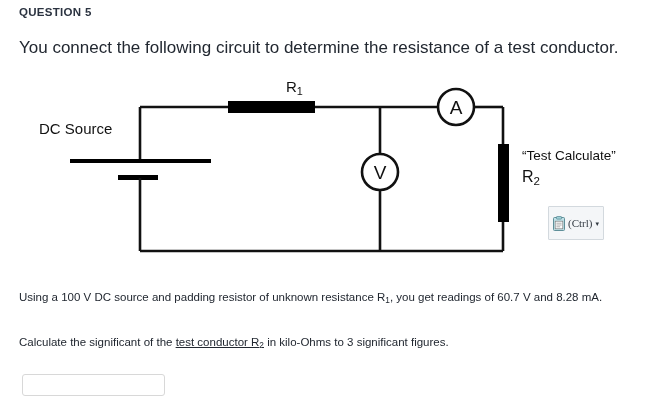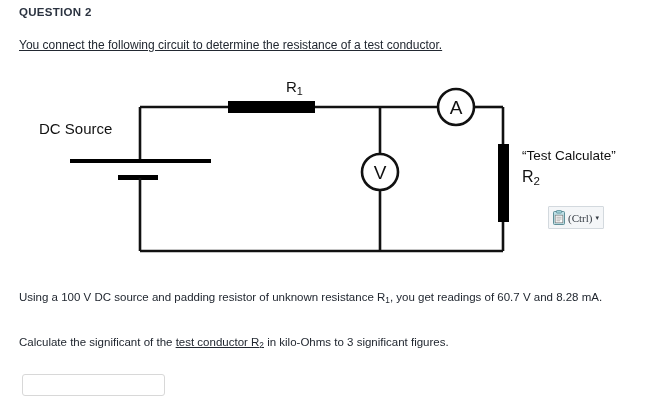--- a/index.html
+++ b/index.html
@@ -26,24 +26,23 @@
     font-size: 11.5px;
     font-weight: bold;
     letter-spacing: 0.3px;
     color: #2b3340;
   }
 
   #question-intro {
     position: absolute;
     left: 19px;
     top: 38px;
-    font-size: 12px;
-    color: #222831;
-    white-space: nowrap;
-    text-decoration: underline;
+    font-size: 17px;
+    color: #222831;
+    white-space: nowrap;
   }
 
   
   #circuit {
     position: absolute;
     left: 0;
     top: 70px;
     width: 669px;
     height: 200px;
   }
@@ -81,21 +80,21 @@
   .sub {
     font-size: 0.72em;
     vertical-align: -0.28em;
   }
 
   
   #paste-options {
     position: absolute;
     left: 548px;
     top: 136px;
-    height: 23px;
+    height: 34px;
     box-sizing: border-box;
     display: flex;
     align-items: center;
     gap: 2px;
     padding: 0 4px 0 3px;
     background: #f4f6f8;
     border: 1px solid #d3d9de;
     border-radius: 1px;
     cursor: pointer;
   }
@@ -151,21 +150,21 @@
     font-family: "Liberation Sans", sans-serif;
     font-size: 11.5px;
     color: #222831;
     padding: 0 5px;
     outline: none;
   }
 </style>
 </head>
 <body>
 
-<div id="question-header">QUESTION 2</div>
+<div id="question-header">QUESTION 5</div>
 
 <div id="question-intro">You connect the following circuit to determine the resistance of a test conductor.</div>
 
 <div id="circuit">
 
   <svg width="669" height="200" viewBox="0 0 669 200">
 
     <line x1="140" y1="37" x2="228" y2="37" stroke="#111111" stroke-width="2.6"></line>
 
     <rect x="228" y="31" width="87" height="12" fill="#000000"></rect>

